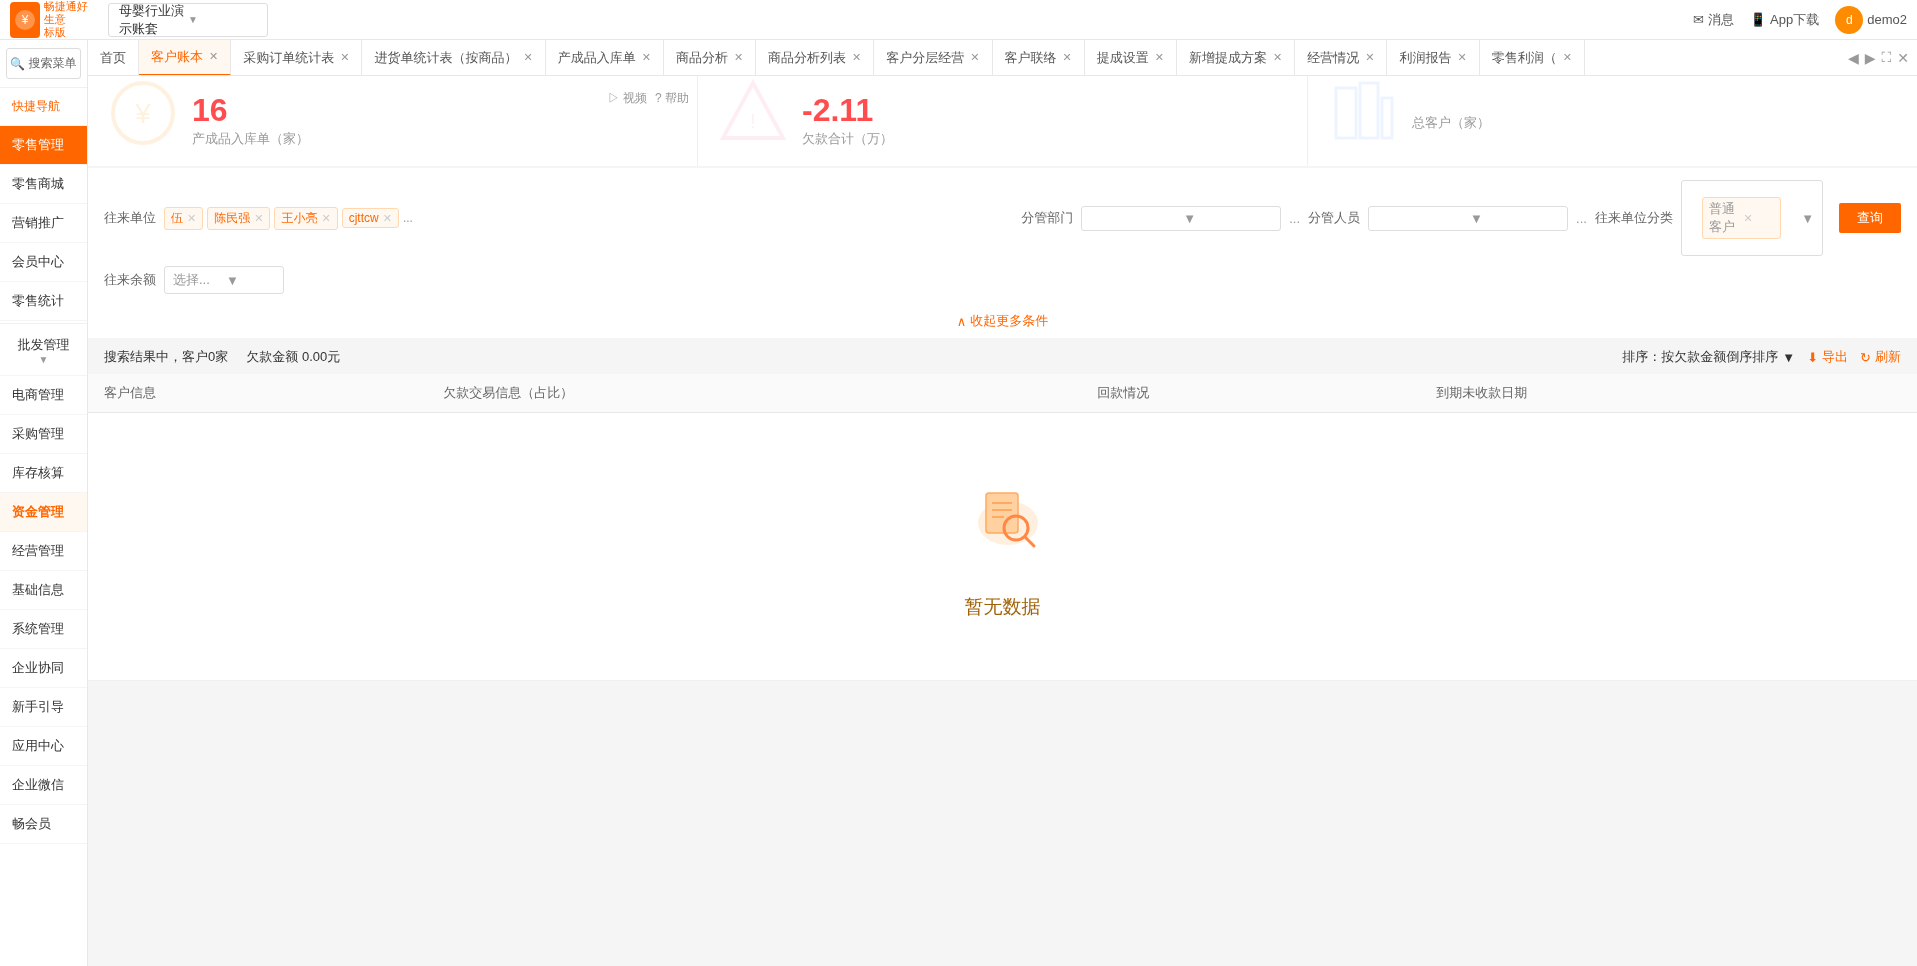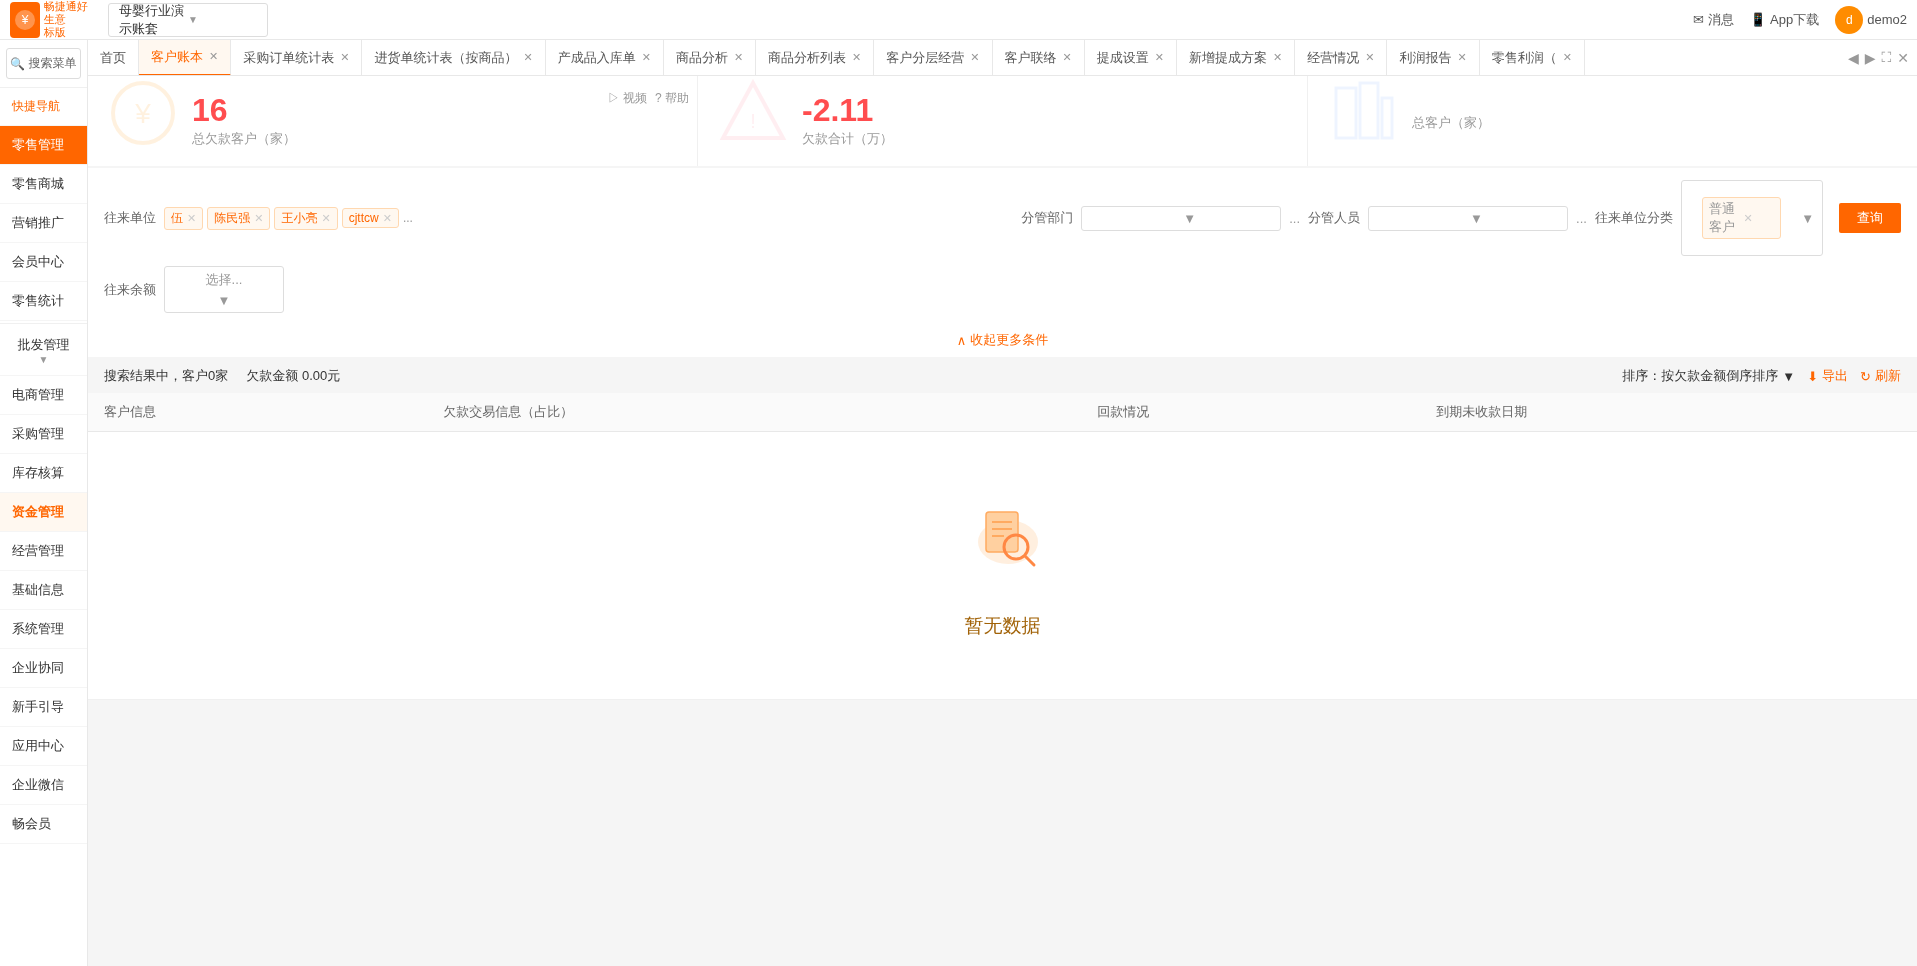--- a/index.html
+++ b/index.html
@@ -268,21 +268,21 @@
 
         <div class="stat-card">
           <div style="position:absolute;left:20px;top:50%;transform:translateY(-50%);opacity:0.12;font-size:70px;color:#ff9500;">
             <svg width="70" height="70" viewBox="0 0 70 70">
                 <circle cx="35" cy="35" r="30" fill="none" stroke="#ff9500" stroke-width="4"></circle>
                 <text x="35" y="45" text-anchor="middle" fill="#ff9500" font-size="28">¥</text>
               </svg>
           </div>
           <div class="stat-text-group" style="margin-left:80px;">
             <div class="stat-value">16</div>
-            <div class="stat-label">总欠款客户（家）</div>
+            <div class="stat-label">产成品入库单（家）</div>
           </div>
           <div class="stat-help">
             <span style="cursor:pointer;">▷ 视频</span>
             <span style="cursor:pointer;">? 帮助</span>
           </div>
         </div>
 
         <div class="stat-card">
           <div style="position:absolute;left:20px;top:50%;transform:translateY(-50%);opacity:0.1;font-size:70px;color:#ff6680;">
             <svg width="70" height="70" viewBox="0 0 70 70">
@@ -356,21 +356,21 @@
             <span style="color:#999; margin-left:4px;">▼</span>
           </div>
 
           <button style="background:#ff6600;color:#fff;border:none;border-radius:2px;padding:6px 18px;cursor:pointer;font-size:13px;margin-left:8px;">
             <span>查询</span>
           </button>
         </div>
 
         <div class="filter-row">
           <span class="filter-label">往来余额</span>
-          <div class="filter-select" style="min-width:120px;flex-direction:column;">
+          <div class="filter-select" style="min-width:120px;">
             <span style="color:#999;">选择...</span>
             <span style="color:#999;">▼</span>
           </div>
         </div>
 
         <div class="collapse-btn">
           <span>∧</span>
           <span>收起更多条件</span>
         </div>
       </div>

